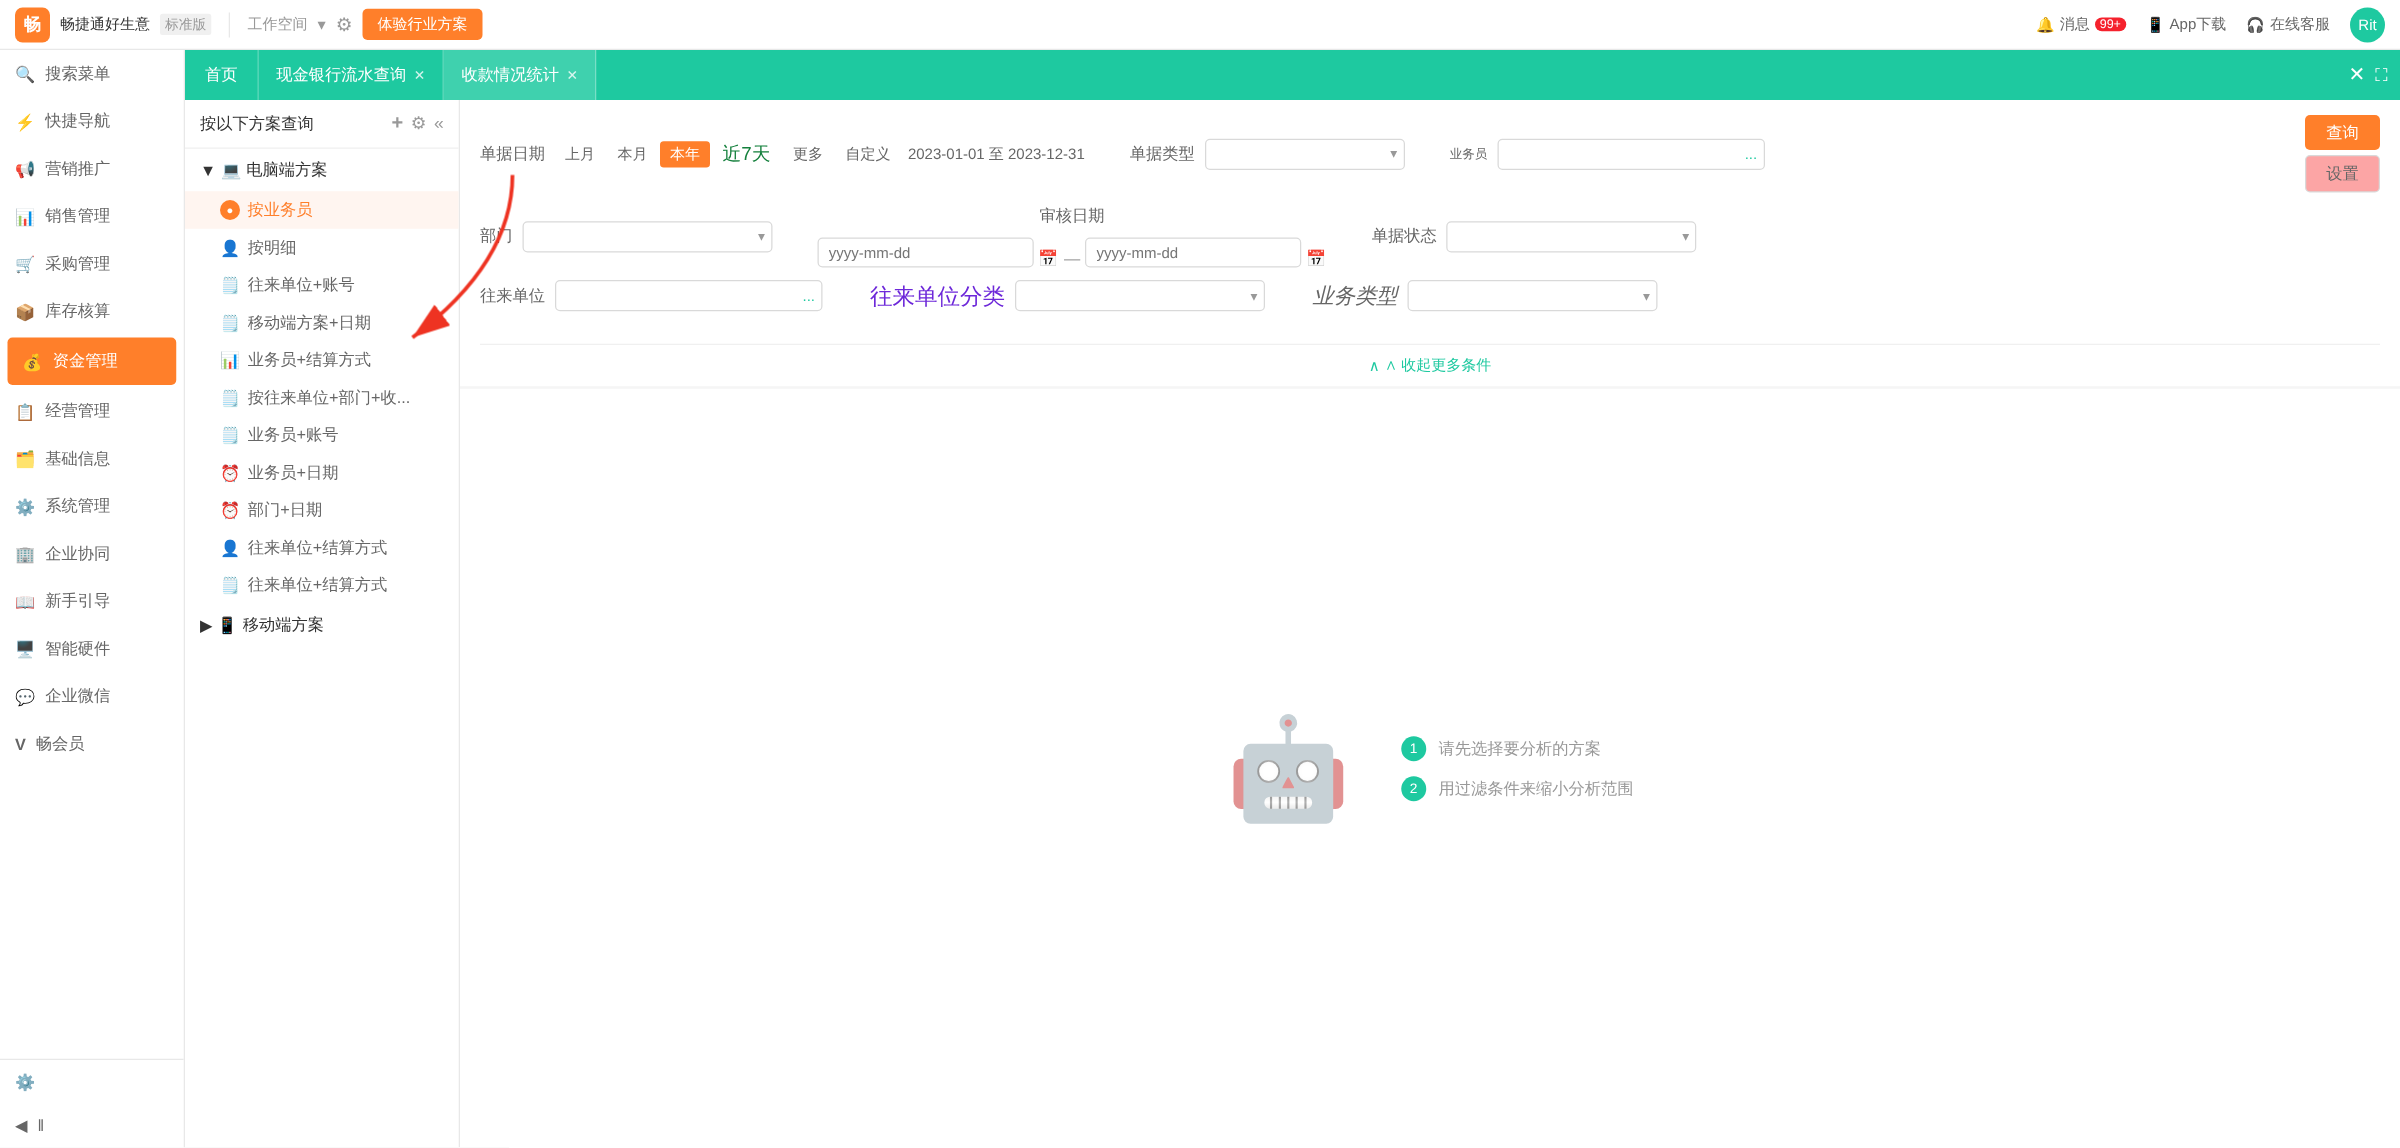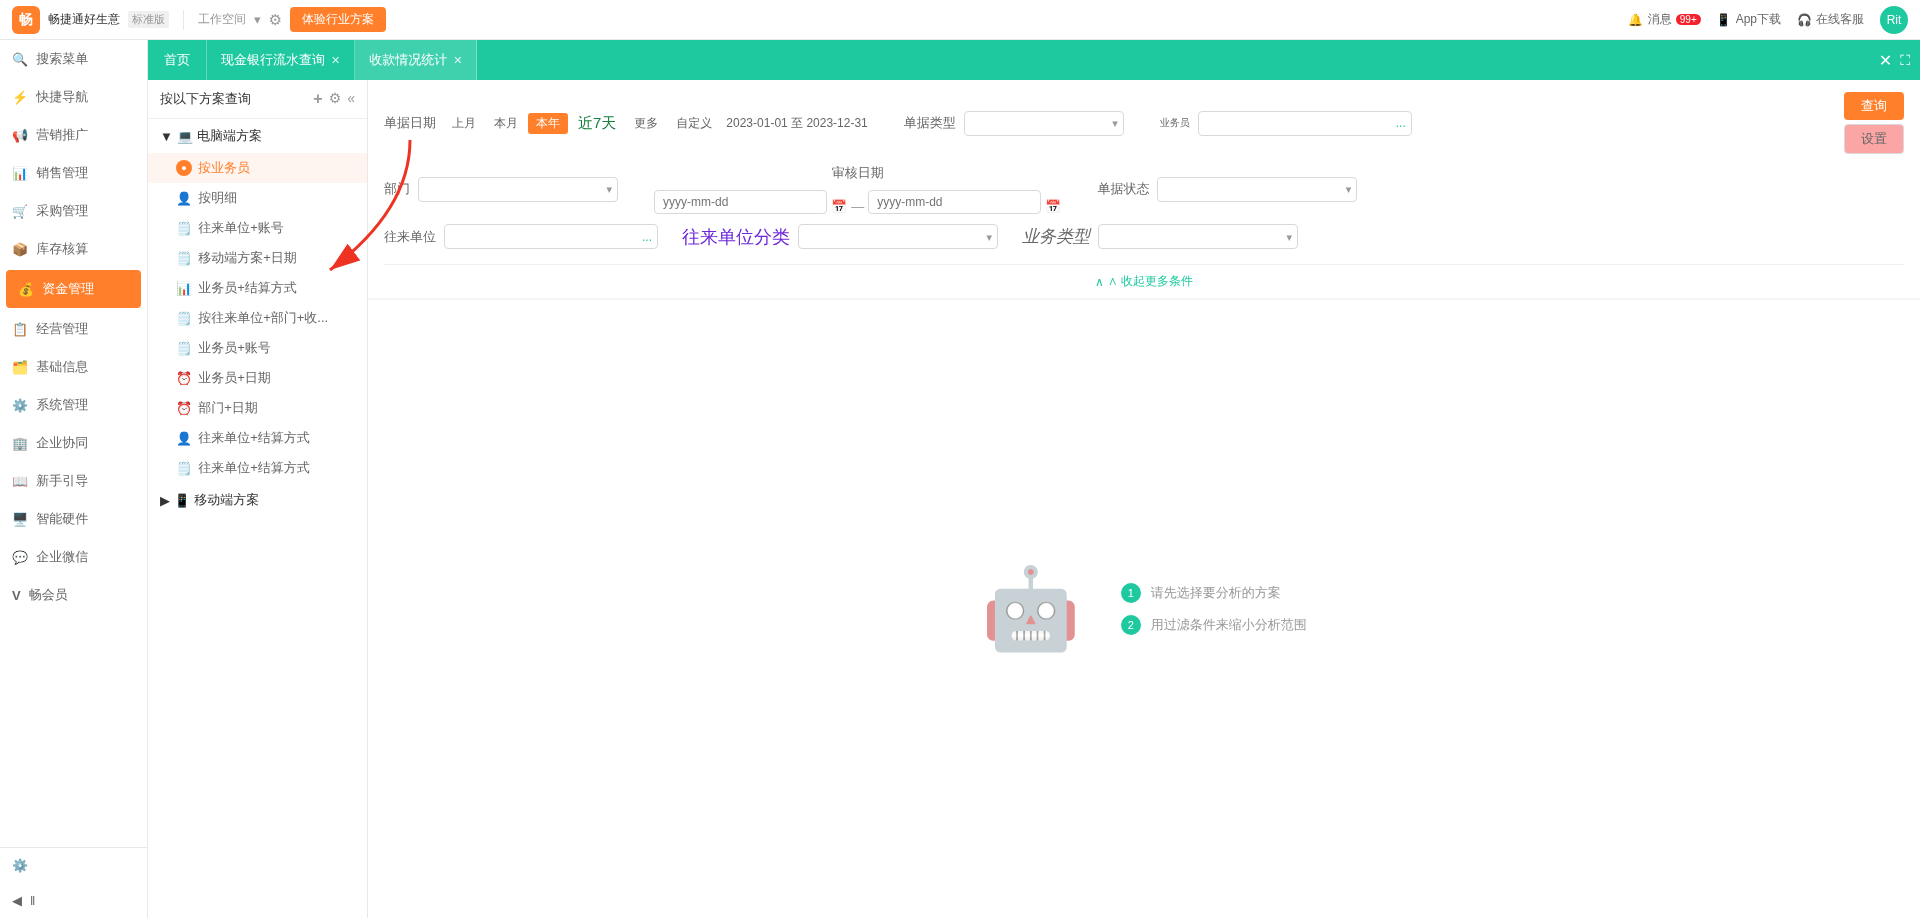--- a/index.html
+++ b/index.html
@@ -268,21 +268,21 @@
 
               <div style="display:flex;align-items:center;gap:8px;margin-left:20px;">
                 <span style="color:#666;font-size:13px;white-space:nowrap;">单据状态</span>
                 <div style="position:relative;display:inline-block;">
                   <select style="border:1px solid #d9d9d9;border-radius:4px;padding:4px 24px 4px 8px;font-size:13px;color:#333;background:#fff;cursor:pointer;min-width:200px;appearance:none;"></select>
                   <span style="position:absolute;right:6px;top:50%;transform:translateY(-50%);color:#999;pointer-events:none;font-size:11px;">▾</span>
                 </div>
               </div>
             </div>
 
-            <div style="display:flex;align-items:center;gap:4px;margin-bottom:15px;flex-wrap:nowrap;">
+            <div style="display:flex;align-items:center;gap:18px;margin-bottom:26px;flex-wrap:nowrap;">
               <div style="display:flex;align-items:center;gap:8px;">
                 <span style="color:#666;font-size:13px;white-space:nowrap;">往来单位</span>
                 <div style="position:relative;display:inline-block;">
                   <input style="border: 1px solid rgb(217, 217, 217); border-radius: 4px; padding: 4px 28px 4px 8px; font-size: 13px; color: rgb(204, 204, 204); min-width: 200px;">
                   <span style="position:absolute;right:6px;top:50%;transform:translateY(-50%);color:#1ec9a0;cursor:pointer;font-size:12px;">...</span>
                 </div>
               </div>
 
               <div style="display:flex;align-items:center;gap:8px;margin-left:20px;">
                 <span style="color:#6d28d9;font-size:18px;white-space:nowrap;">往来单位分类</span>

